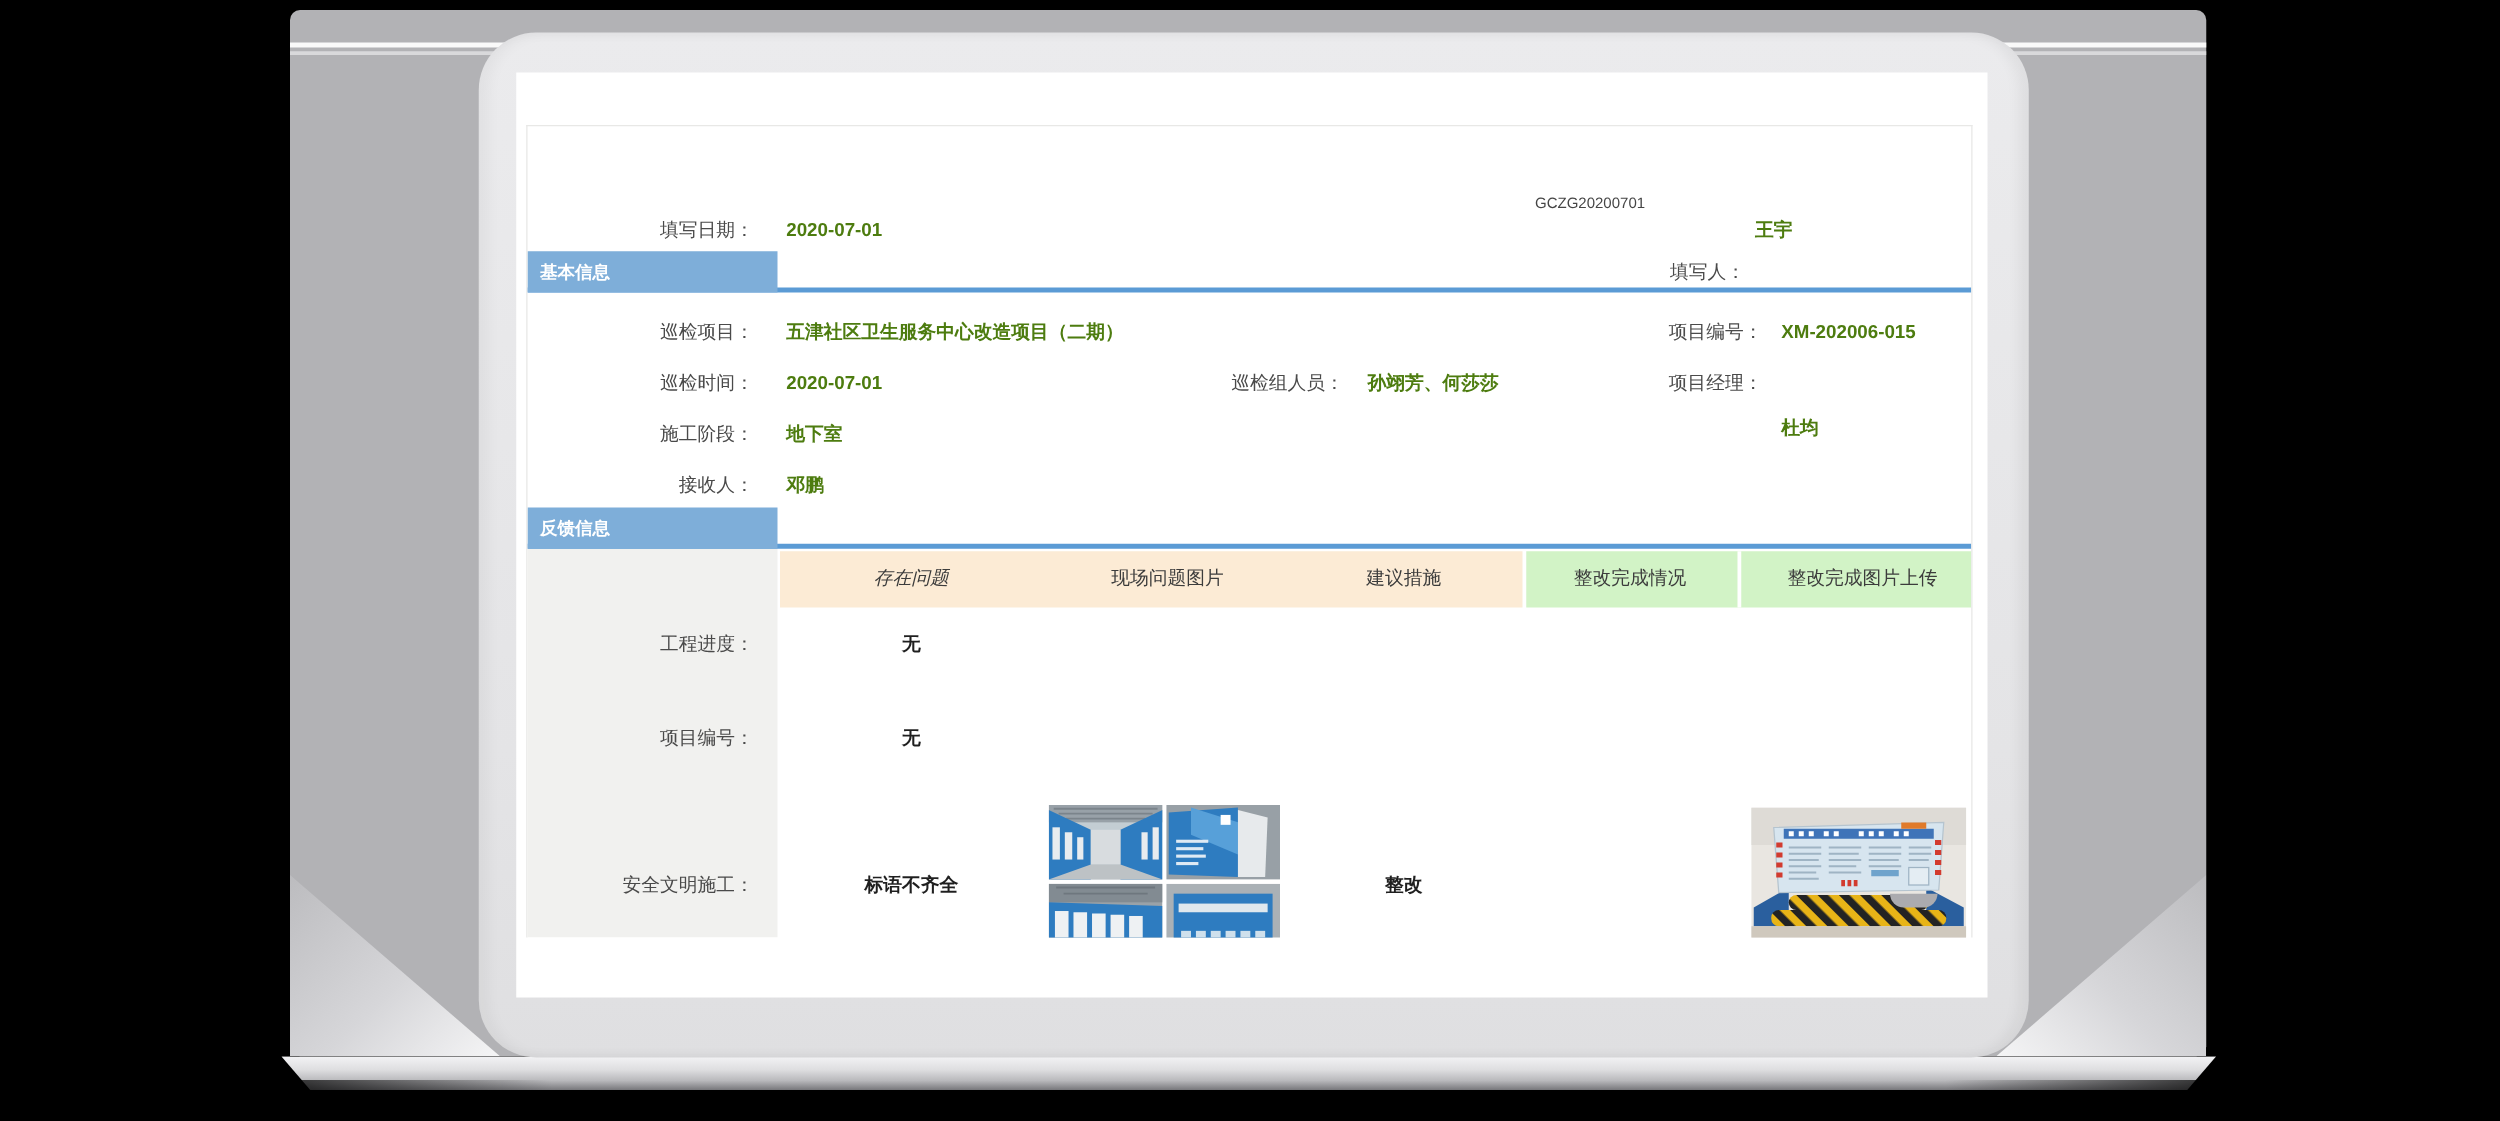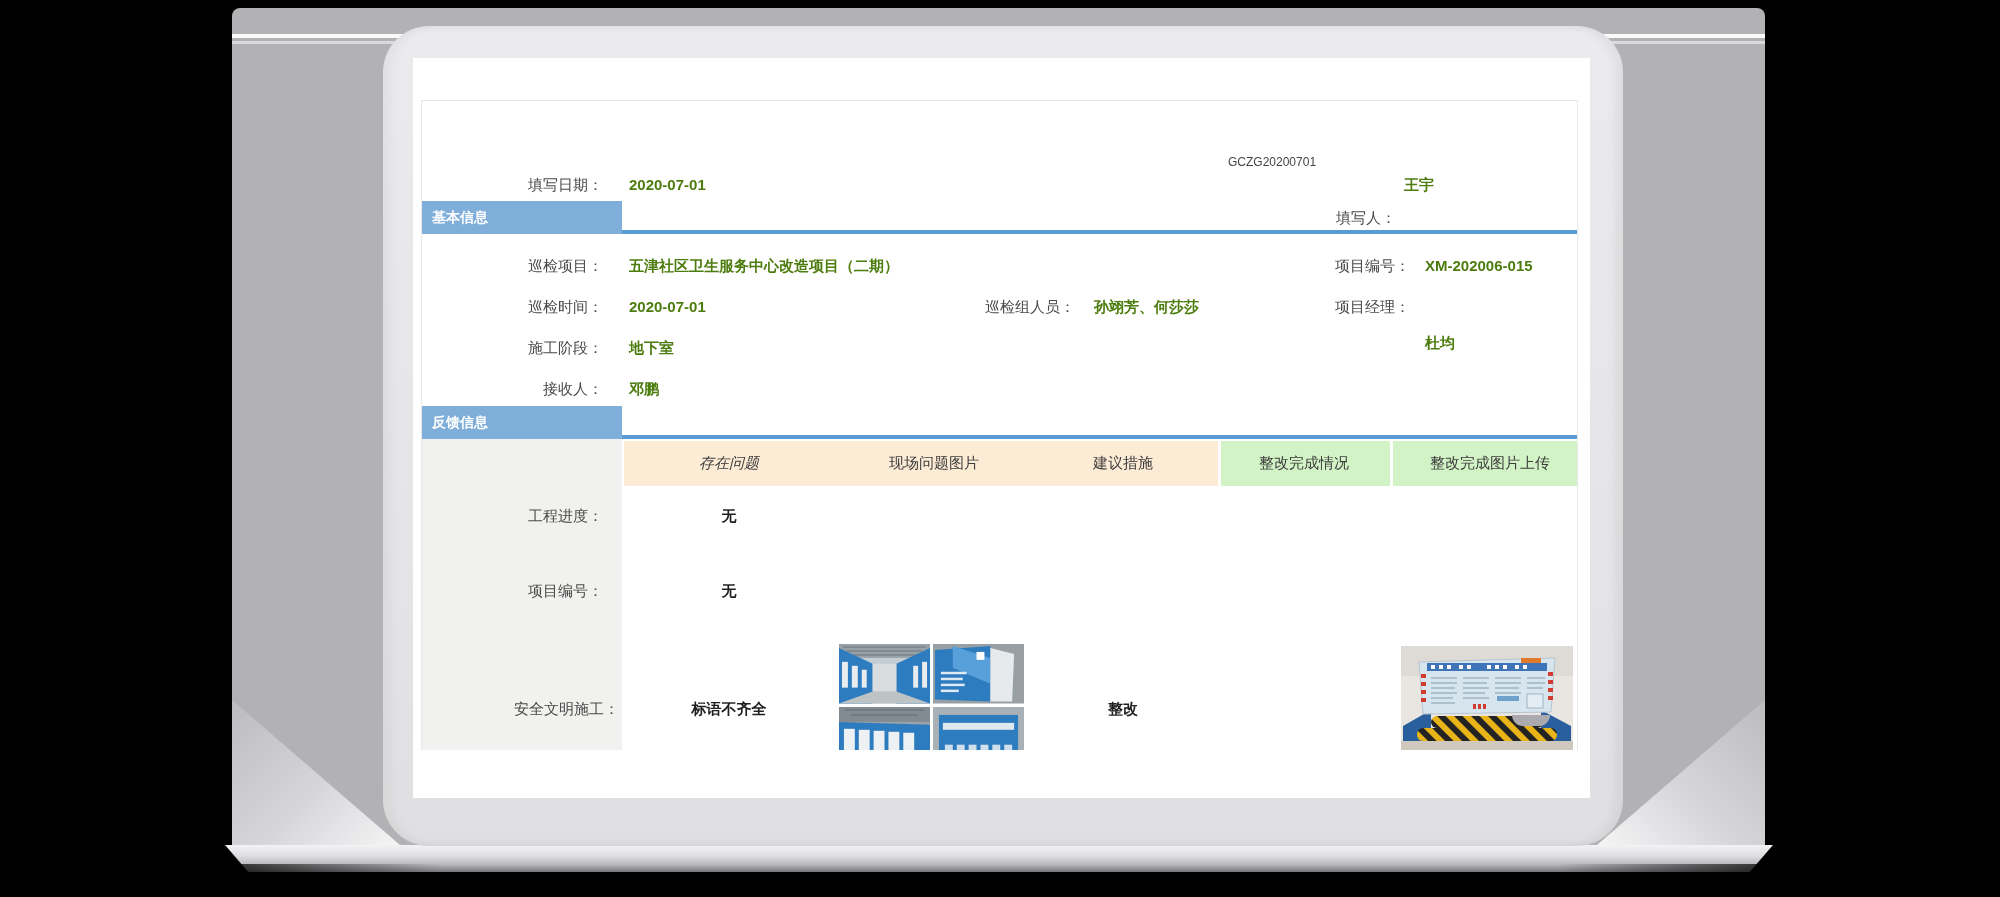--- a/index.html
+++ b/index.html
@@ -117,21 +117,21 @@
         <div class="abs t15 hcell" style="left:631px;width:140px;">建议措施</div>
         <div class="abs t15 hcell" style="left:812px;width:140px;">整改完成情况</div>
         <div class="abs t15 hcell" style="left:985px;width:166px;">整改完成图片上传</div>
 
         <div class="abs t15 lb" style="left:0;width:181px;top:405px;">工程进度：</div>
         <div class="abs t15 ccell" style="left:237px;width:140px;top:405px;">无</div>
 
         <div class="abs t15 lb" style="left:0;width:181px;top:480px;">项目编号：</div>
         <div class="abs t15 ccell" style="left:237px;width:140px;top:480px;">无</div>
 
-        <div class="abs t15 lb" style="left:0;width:181px;top:598px;margin-left:16px;">安全文明施工：</div>
+        <div class="abs t15 lb" style="left:0;width:181px;top:598px;">安全文明施工：</div>
         <div class="abs t15 ccell" style="left:237px;width:140px;top:598px;">标语不齐全</div>
         <div class="abs t15 ccell" style="left:631px;width:140px;top:598px;">整改</div>
 
         <div class="abs photo-grid">
           <span>
             <svg viewBox="0 0 92 60" preserveAspectRatio="none">
               <rect width="92" height="60" fill="#c3cdd3"></rect>
               <rect width="92" height="14" fill="#98a1a8"></rect>
               <path d="M4 3 L88 3 M8 7 L84 7 M14 11 L78 11" stroke="#7b848b" stroke-width="1.5" fill="none"></path>
               <polygon points="0,4 34,20 34,60 0,60" fill="#2e7cc0"></polygon>

